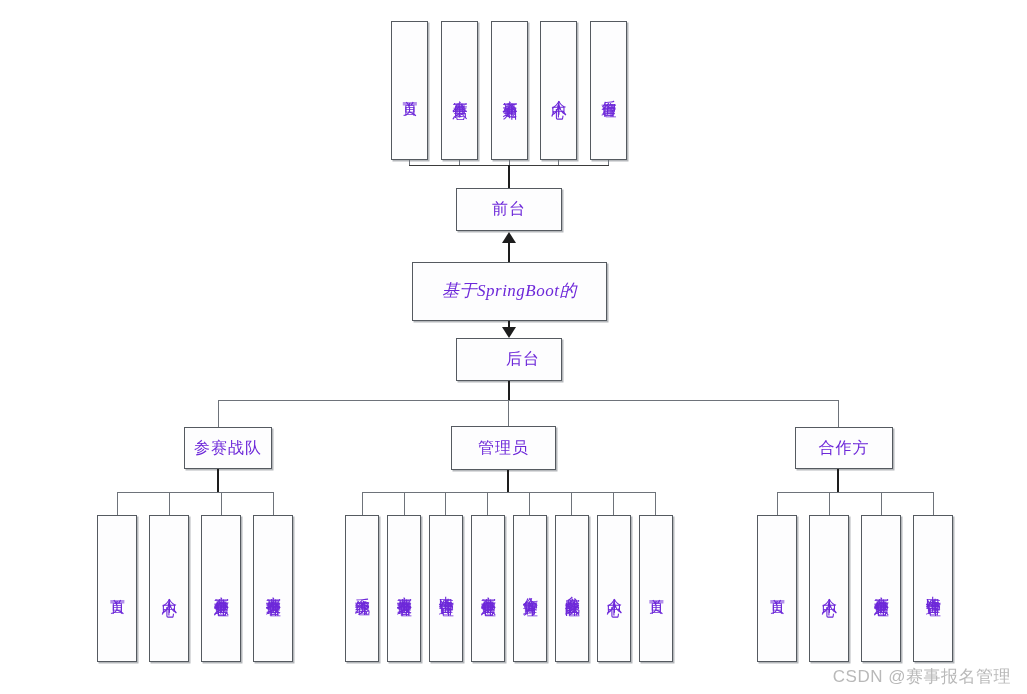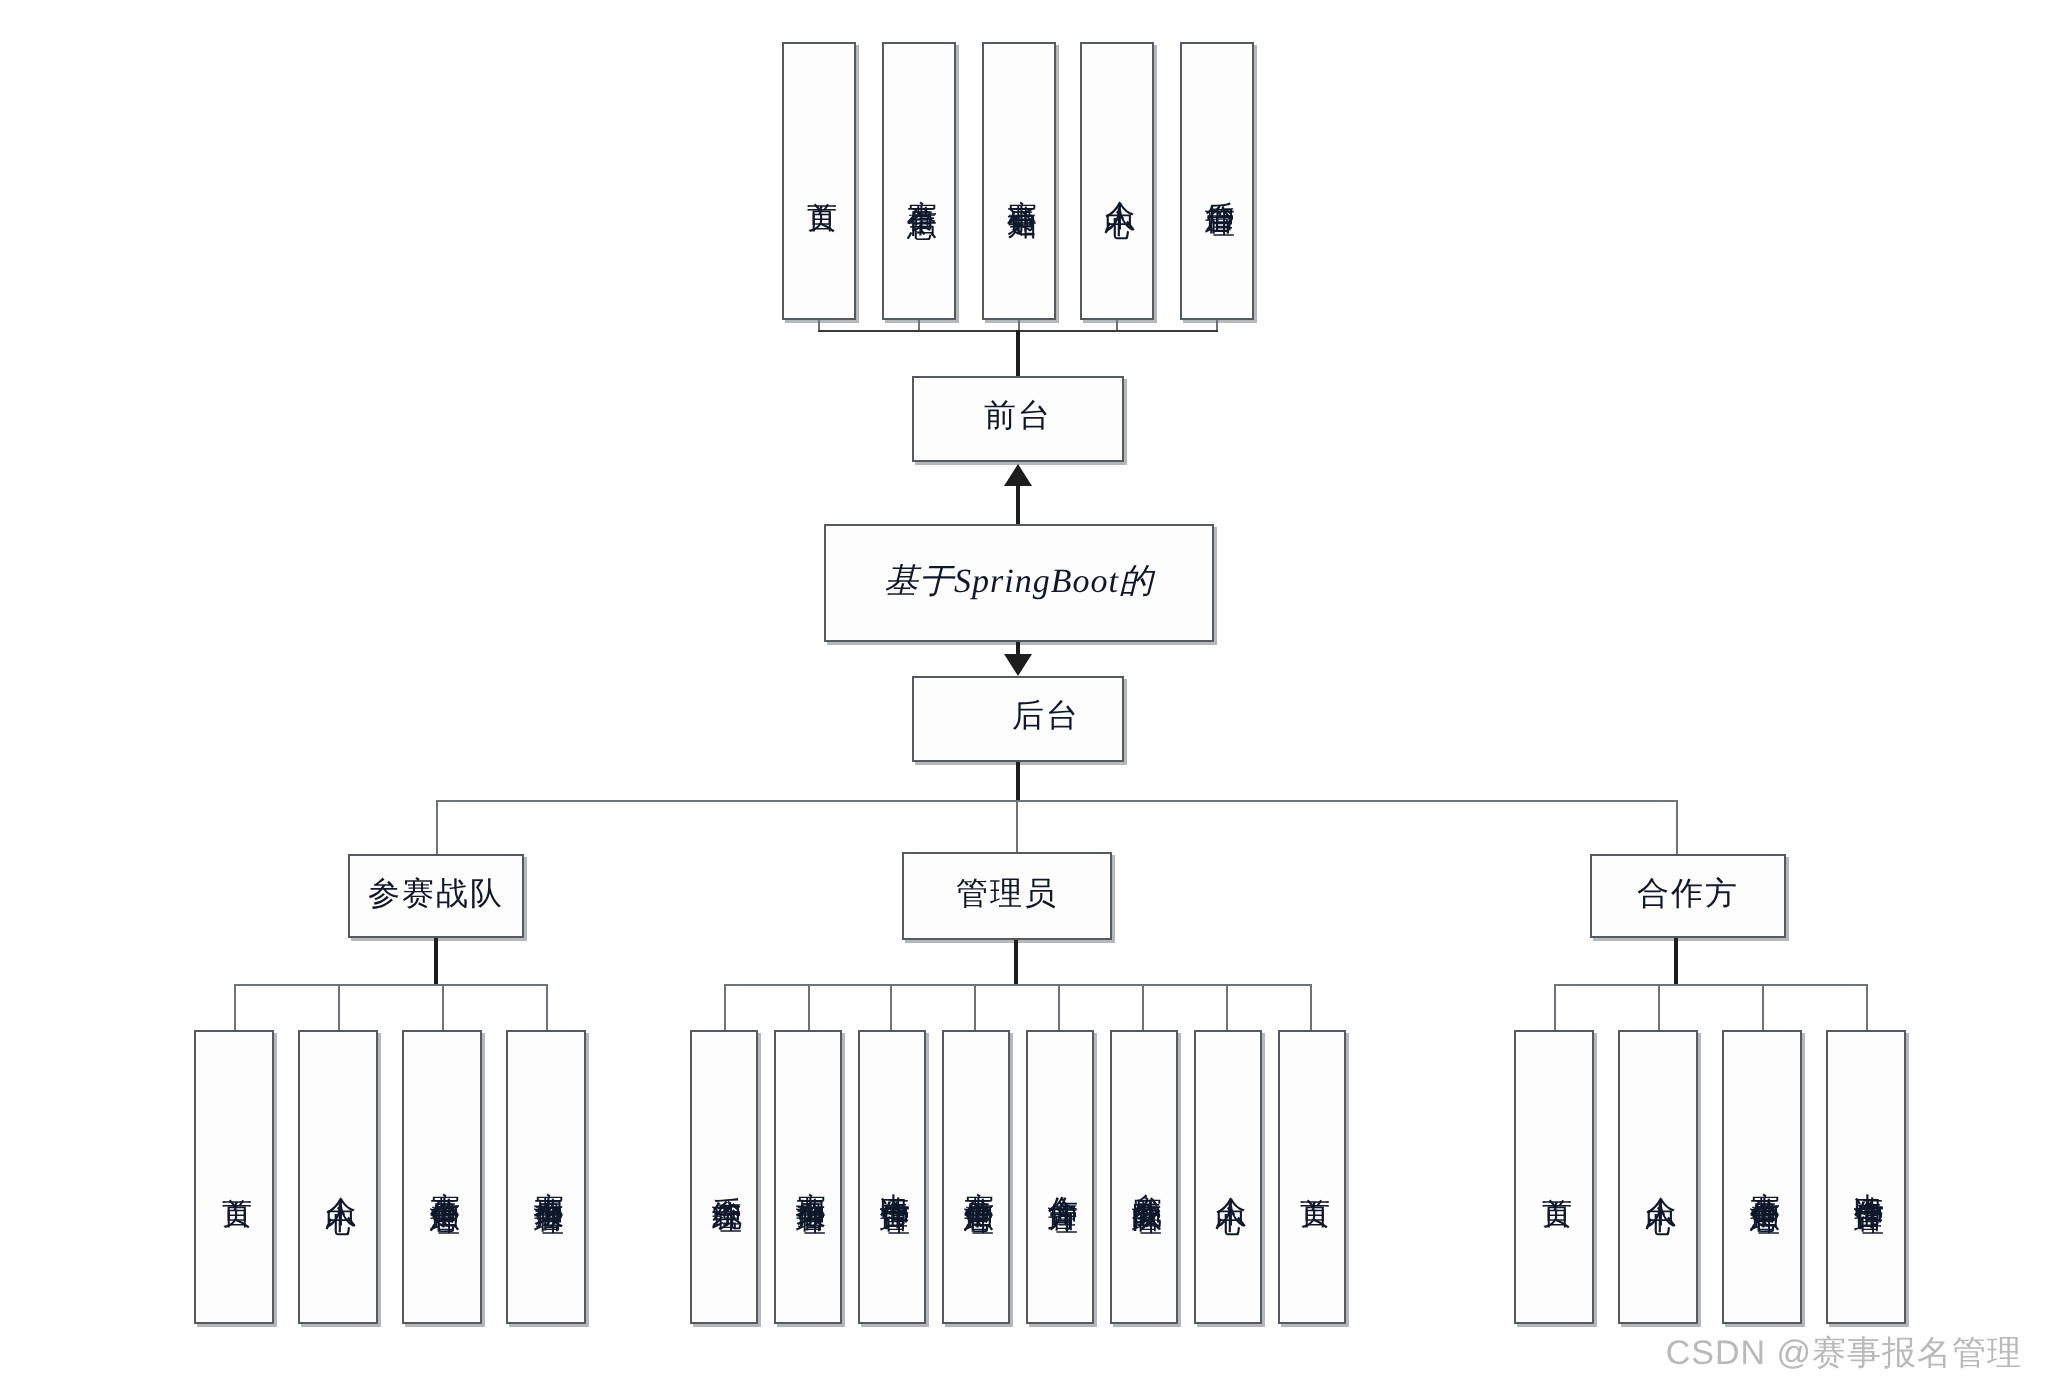--- a/index.html
+++ b/index.html
@@ -17,21 +17,21 @@
   }
   .node {
     position: absolute;
     box-sizing: border-box;
     border: 1px solid #555a60;
     background: #fdfdfe;
     box-shadow: 1.5px 1.5px 0 rgba(120,125,132,0.55);
     display: flex;
     align-items: center;
     justify-content: center;
-    color: #0f172a;
+    color: #6d28d9;
   }
   .node .lbl {
     display: block;
     text-align: center;
     line-height: 1.18;
   }
   
   .vert .lbl {
     writing-mode: vertical-rl;
     text-orientation: upright;
@@ -122,21 +122,21 @@
   <div class="node horiz" style="left:456px; top:338px; width:106px; height:43px;padding-left:28px;">
     <span class="lbl">后台</span>
   </div>
 
   <div class="line thick v" style="left:508px; top:381px; height:20px;"></div>
   <div class="line h grey" style="left:218px; top:400px; width:621px;"></div>
   <div class="line v grey" style="left:218px; top:400px; height:27px;"></div>
   <div class="line v grey" style="left:508px; top:400px; height:27px;"></div>
   <div class="line v grey" style="left:838px; top:400px; height:27px;"></div>
 
-  <div class="node horiz" style="left:174px; top:427px; width:88px; height:42px;">
+  <div class="node horiz" style="left:184px; top:427px; width:88px; height:42px;">
     <span class="lbl">参赛战队</span>
   </div>
   <div class="line thick v" style="left:217px; top:469px; height:23px;"></div>
   <div class="line h grey" style="left:117px; top:492px; width:156px;"></div>
   <div class="line v grey" style="left:117px; top:492px; height:23px;"></div>
   <div class="line v grey" style="left:169px; top:492px; height:23px;"></div>
   <div class="line v grey" style="left:221px; top:492px; height:23px;"></div>
   <div class="line v grey" style="left:273px; top:492px; height:23px;"></div>
 
   <div class="node vert" style="left:97px; top:515px; width:40px; height:147px;">

